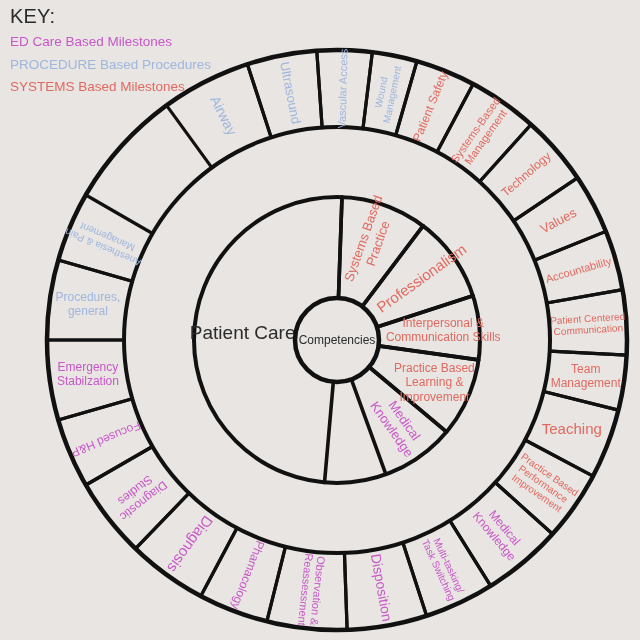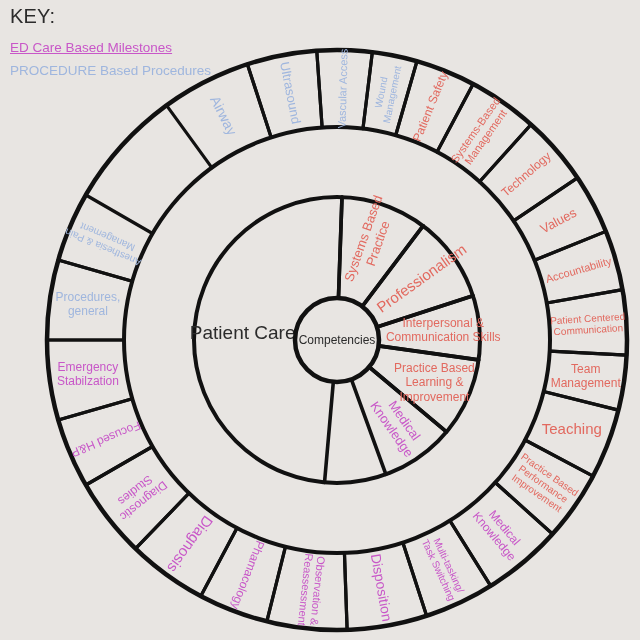--- a/index.html
+++ b/index.html
@@ -11,42 +11,43 @@
     position:relative;
   }
   #wheel{position:absolute;left:0;top:0;width:640px;height:640px;}
   #key{
     position:absolute;left:8px;top:6px;
     z-index:5;
     line-height:1.0;
   }
   #key .key-title{
     font-size:20px;color:#2b2b2b;letter-spacing:.2px;
-    margin:0 0 15px 2px;
+    margin:0 0 9px 2px;
   }
   #key .key-row{
     font-size:13.5px;
     margin:0 0 9px 2px;
     white-space:nowrap;
   }
-  .k-ed{color:#c857c8;text-decoration:underline;}
+  .k-ed{color:#c857c8;}
   .k-proc{color:#9fb6de;}
   .k-sys{color:#e2695f;}
   svg text{
     font-family:"Liberation Sans", sans-serif;
     dominant-baseline:middle;
   }
 </style>
 </head>
 <body>
 
 <div id="key">
   <div class="key-title">KEY:</div>
   <div class="key-row k-ed">ED Care Based Milestones</div>
   <div class="key-row k-proc">PROCEDURE Based Procedures</div>
+  <div class="key-row k-sys">SYSTEMS Based Milestones</div>
 </div>
 
 <svg id="wheel" viewBox="0 0 640 640">
   <g id="sectors-outer">
       <line x1="211.8017412617032" y1="167.67938019813622" x2="166.54227683518275" y2="105.38507163126528" stroke="#111111" stroke-width="3.2" stroke-linecap="round"></line>
       <line x1="271.1793801981362" y1="137.4249620291323" x2="247.3850716312652" y2="64.1936102744055" stroke="#111111" stroke-width="3.2" stroke-linecap="round"></line>
       <line x1="271.1793801981362" y1="137.4249620291323" x2="247.3850716312652" y2="64.1936102744055" stroke="#111111" stroke-width="3.2" stroke-linecap="round"></line>
       <line x1="322.1418710925013" y1="127.51885729465744" x2="316.7706226142036" y2="50.706425424651" stroke="#111111" stroke-width="3.2" stroke-linecap="round"></line>
       <line x1="322.1418710925013" y1="127.51885729465744" x2="316.7706226142036" y2="50.706425424651" stroke="#111111" stroke-width="3.2" stroke-linecap="round"></line>
       <line x1="362.95817014529644" y1="128.5876697003984" x2="372.3421095874928" y2="52.16161602401661" stroke="#111111" stroke-width="3.2" stroke-linecap="round"></line>

